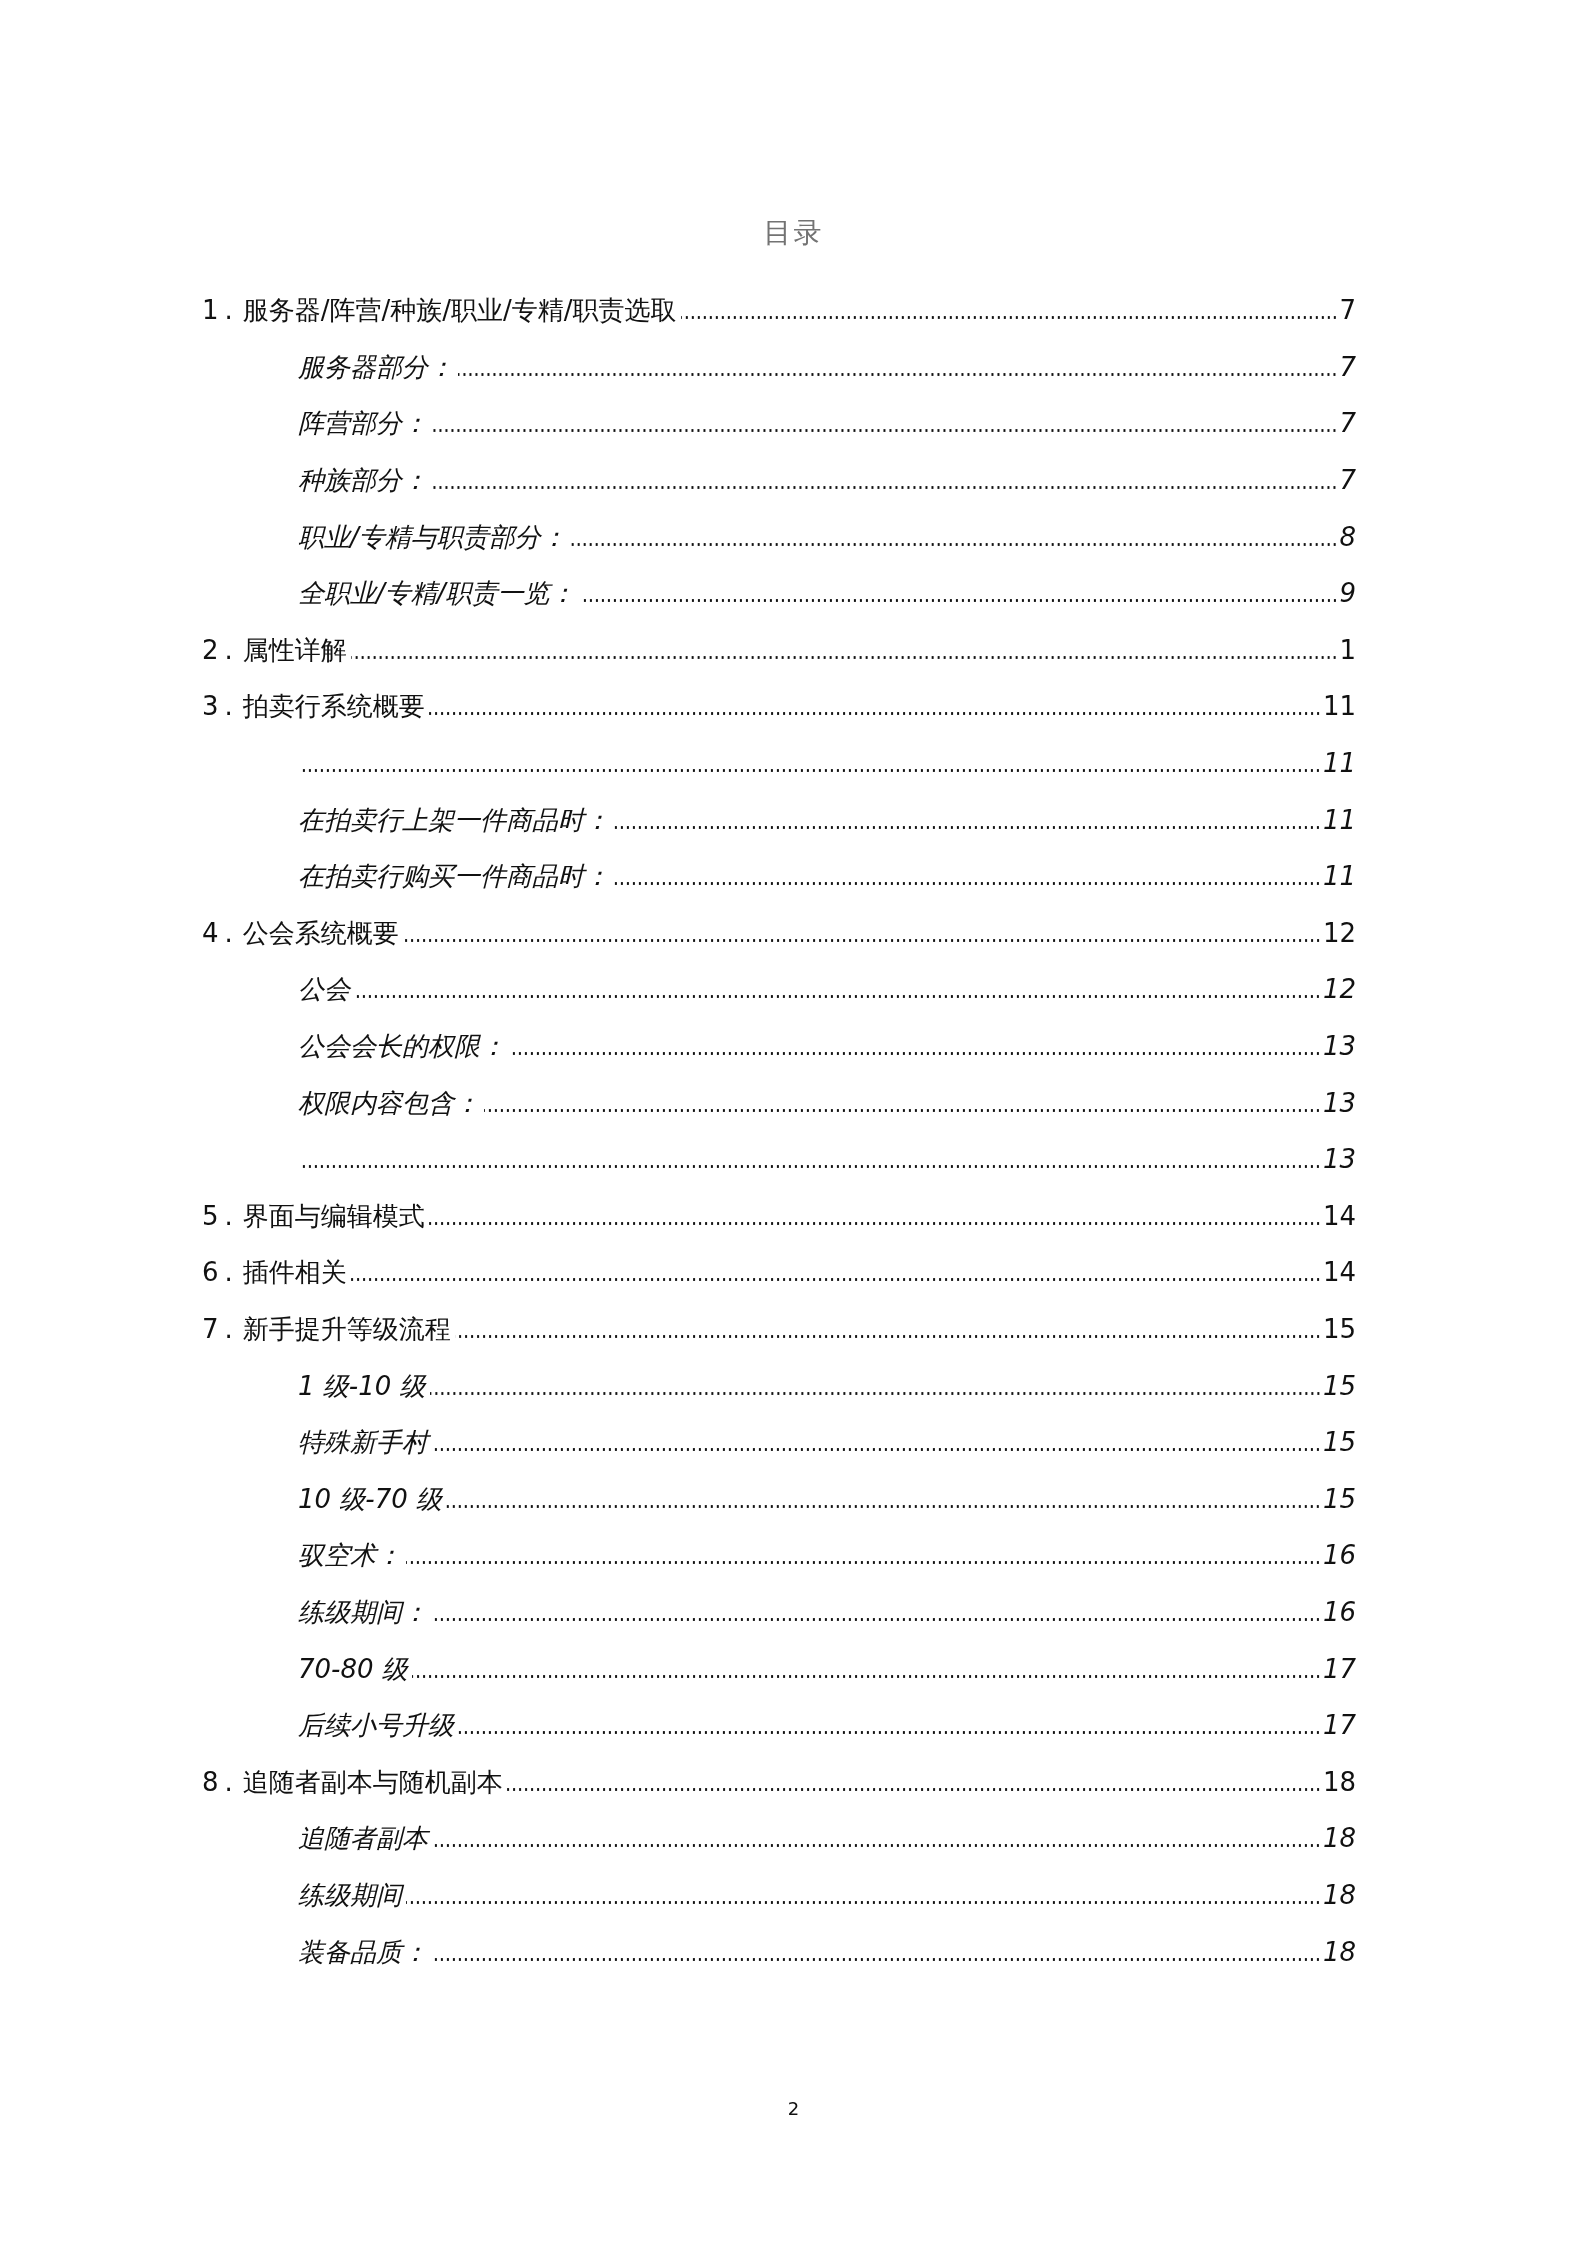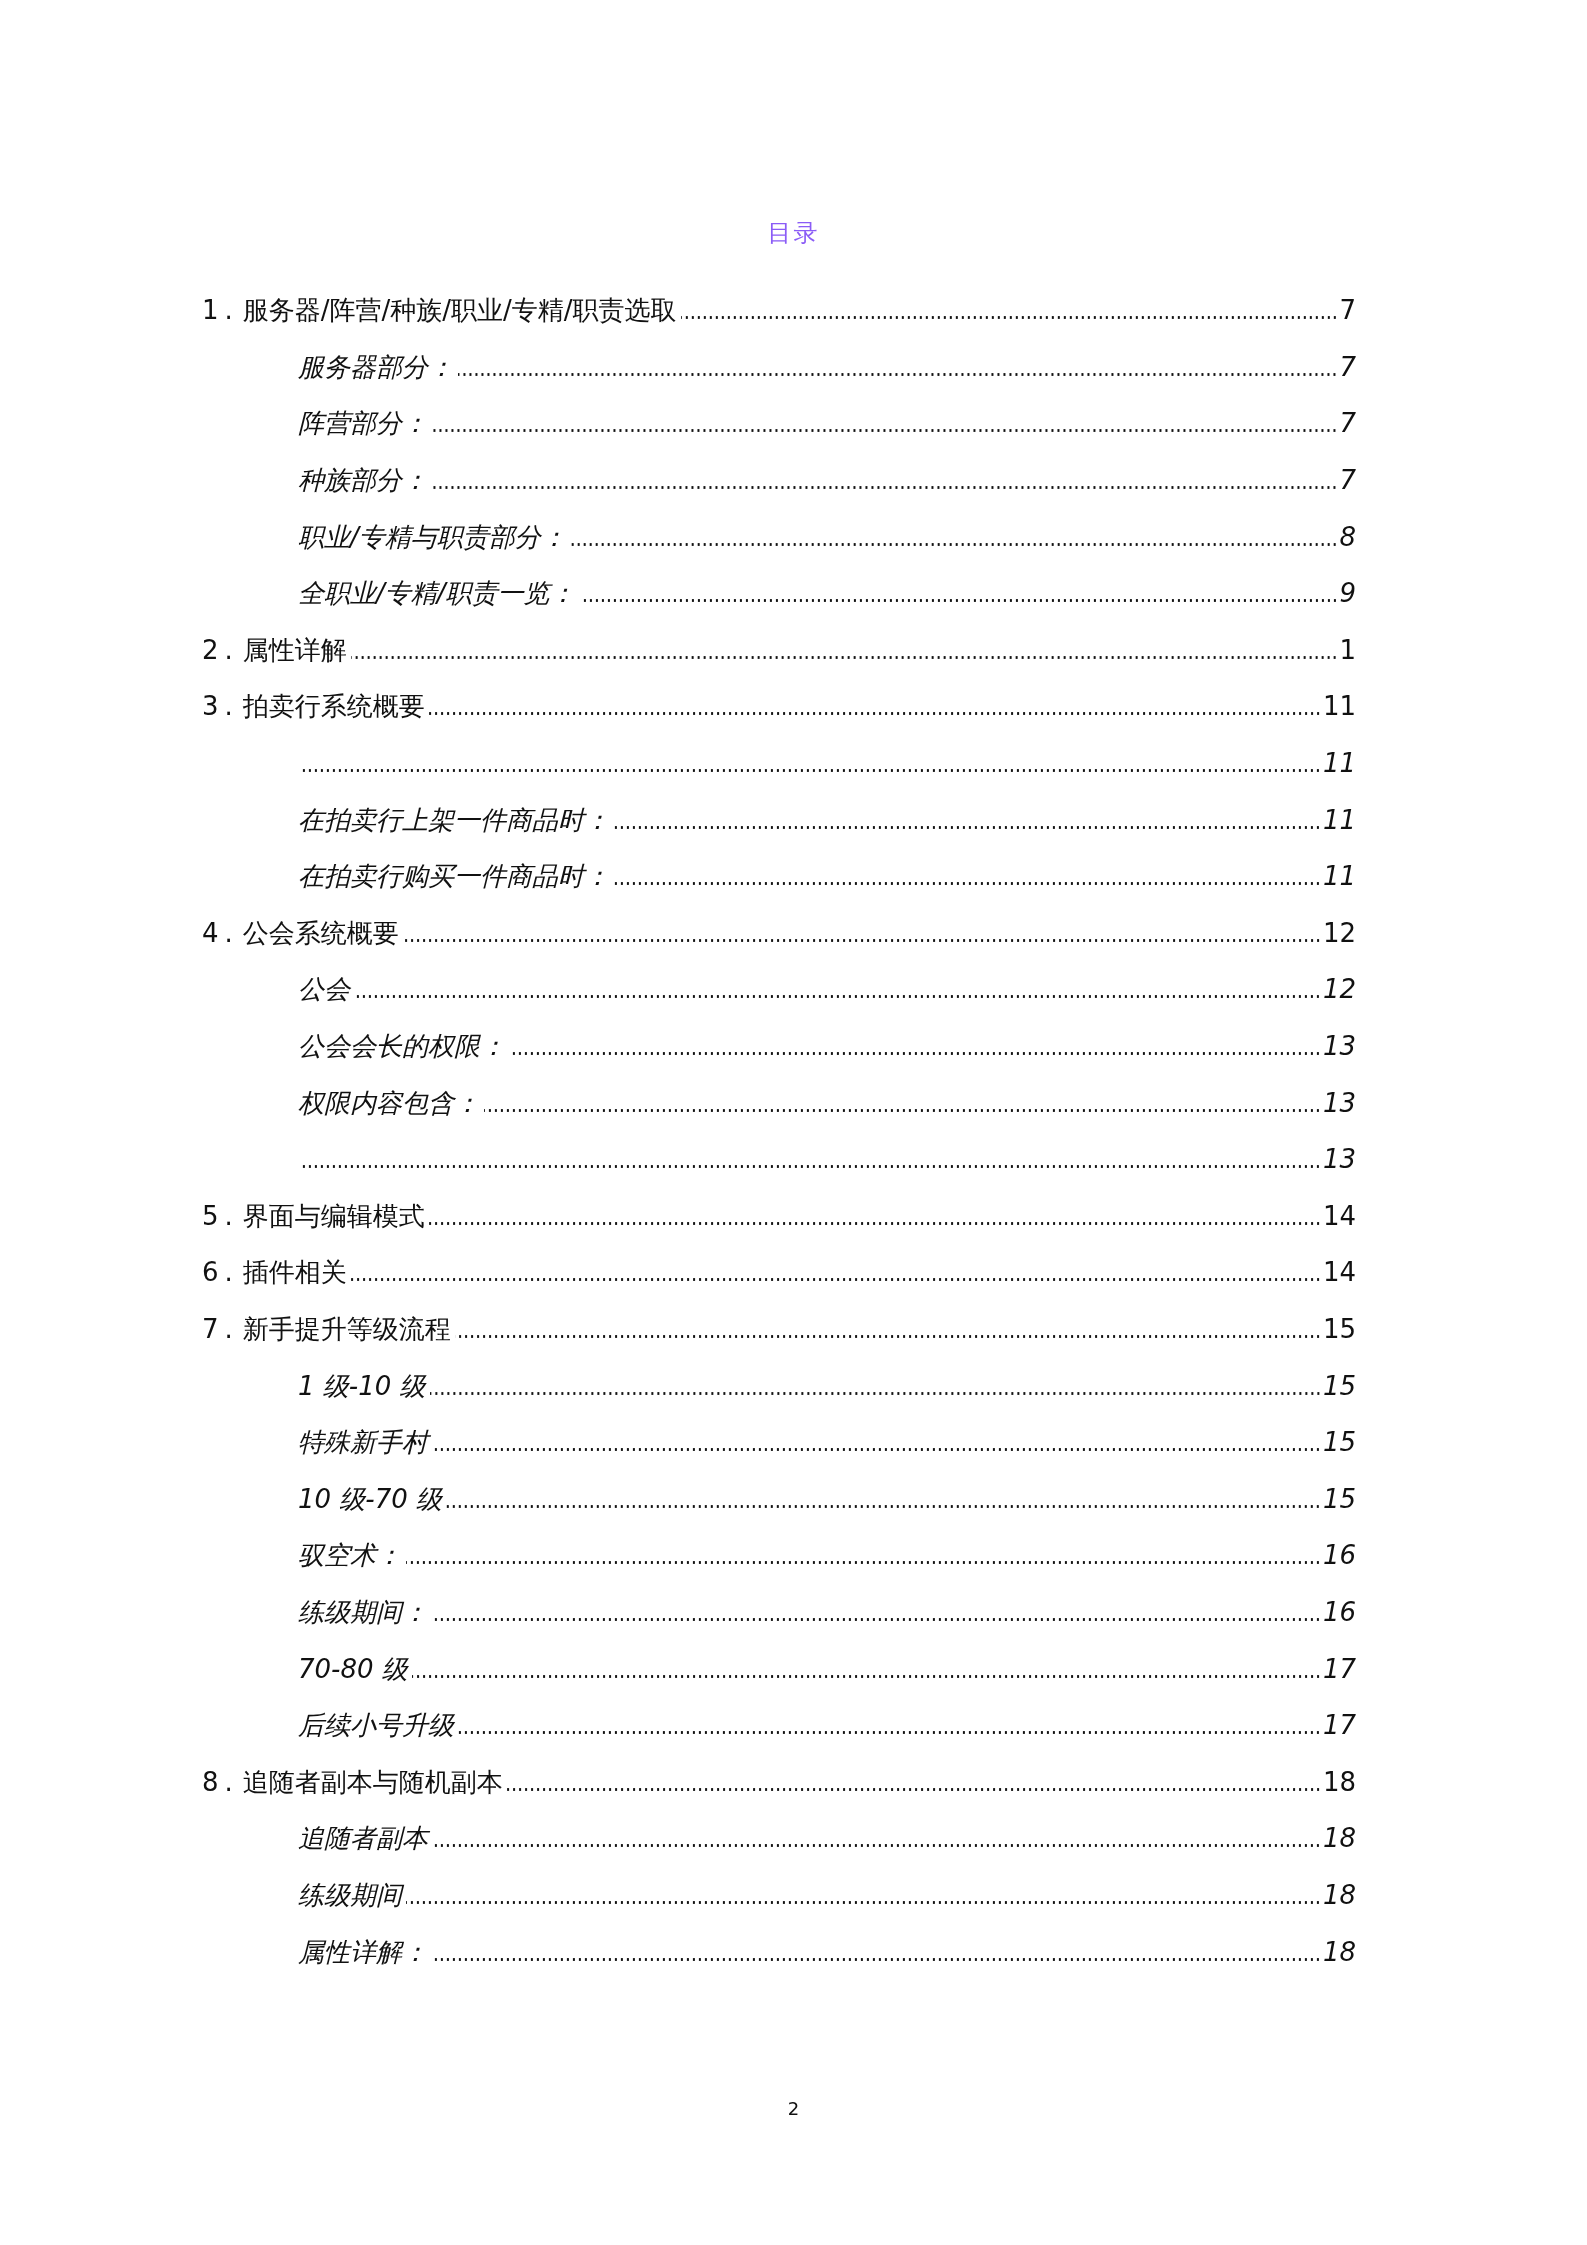--- a/index.html
+++ b/index.html
@@ -21,24 +21,24 @@
       width: 1587px;
       height: 2245px;
       background: #ffffff;
     }
     .toc-title {
       position: absolute;
       left: 0;
       width: 1587px;
       top: 208px;
       text-align: center;
-      font-size: 24px;
+      font-size: 28px;
       line-height: 50px;
       letter-spacing: 2px;
-      color: #8b5cf6;
+      color: #737373;
     }
     .toc-list {
       position: absolute;
       left: 0;
       top: 282px;
       width: 1587px;
       margin: 0;
       padding: 0;
       list-style: none;
     }
@@ -268,20 +268,20 @@
     <span class="toc-page">18</span>
   </li>
       <li class="toc-entry level-2">
 
     <span class="toc-text">练级期间</span>
     <span class="toc-leader"></span>
     <span class="toc-page">18</span>
   </li>
       <li class="toc-entry level-2">
 
-    <span class="toc-text">属性详解：</span>
+    <span class="toc-text">装备品质：</span>
     <span class="toc-leader"></span>
     <span class="toc-page">18</span>
   </li>
     </ul>
 
   <div class="page-number">2</div>
 </div>
 
 </body></html>

